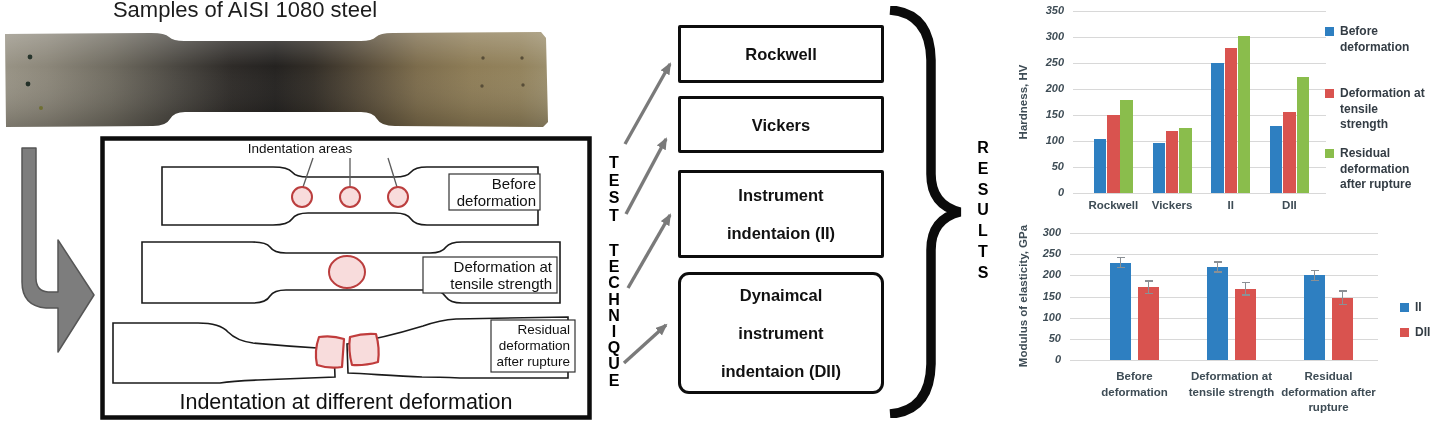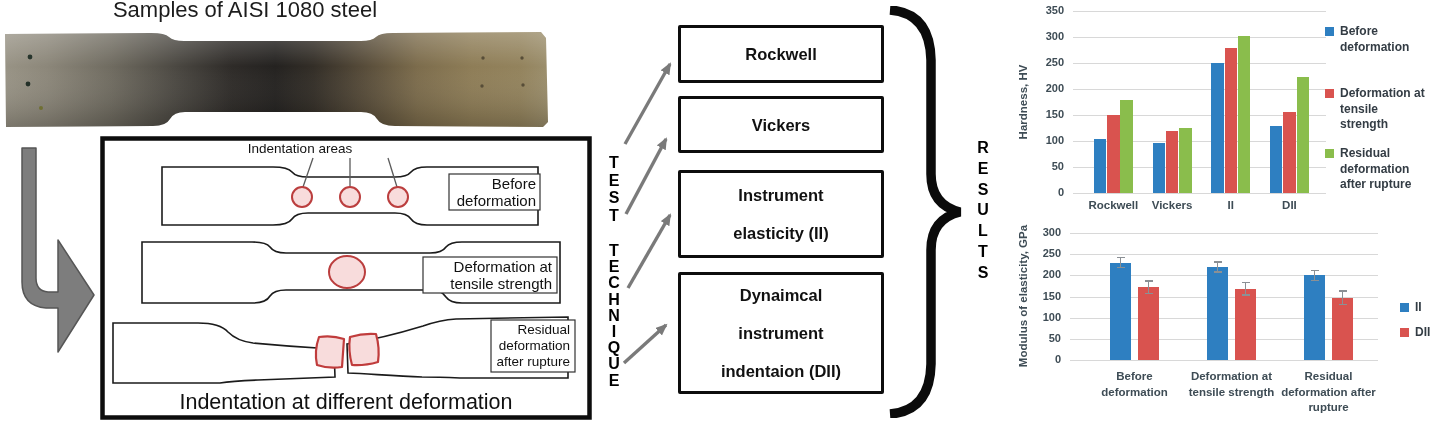--- a/index.html
+++ b/index.html
@@ -23,27 +23,27 @@
   #v-results div{line-height:20.8px;}
 
   
   .test-box{left:678px;width:206px;border:3px solid #0d0d0d;background:#ffffff;border-radius:2px;
             display:flex;flex-direction:column;justify-content:space-between;align-items:center;
             font-weight:bold;font-size:16.5px;color:#111;box-sizing:border-box;text-align:center;}
   .test-box .bline{line-height:18px;}
   #box-rockwell{top:25px;height:58px;justify-content:center;}
   #box-vickers{top:96px;height:57px;justify-content:center;}
   #box-ii{top:170px;height:88px;padding:13px 0;}
-  #box-dii{top:272px;height:122px;padding:11px 0;}
+  #box-dii{top:272px;height:122px;padding:11px 0;border-radius:11px;}
 
   
   .chart{left:1008px;width:432px;height:212px;}
   #chart2{top:212px;}
   .grid-line{position:absolute;height:1px;background:#d8d8d8;}
-  .ytick{position:absolute;text-align:right;font-size:11px;font-weight:bold;color:#3e4c55;}
+  .ytick{position:absolute;text-align:right;font-size:11px;font-weight:bold;color:#3e4c55;font-style:italic;}
   .xtick{position:absolute;text-align:center;font-size:11.5px;font-weight:bold;color:#3e4c55;line-height:15.5px;}
   .bar{position:absolute;}
   .err{position:absolute;background:#8b9095;}
   .legend-item{position:absolute;font-size:12px;font-weight:bold;color:#333c44;line-height:15.5px;}
   .legend-marker{position:absolute;left:0;top:3px;width:9px;height:9px;}
   .legend-text{display:block;margin-left:15px;}
   .axis-title{position:absolute;font-size:11.5px;font-weight:bold;color:#3e4c55;white-space:nowrap;
               transform:translate(-50%,-50%) rotate(-90deg);}
   svg text{font-family:"Liberation Sans",sans-serif;}
 </style>
@@ -170,21 +170,21 @@
   </svg>
 
   <div class="abs test-box" id="box-rockwell">
     <div class="bline">Rockwell</div>
   </div>
   <div class="abs test-box" id="box-vickers">
     <div class="bline">Vickers</div>
   </div>
   <div class="abs test-box" id="box-ii">
     <div class="bline">Instrument</div>
-    <div class="bline">elasticity (II)</div>
+    <div class="bline">indentaion (II)</div>
   </div>
   <div class="abs test-box" id="box-dii">
     <div class="bline">Dynaimcal</div>
     <div class="bline">instrument</div>
     <div class="bline">indentaion (DII)</div>
   </div>
 
   <svg class="abs" style="left:884px;top:6px;" width="84" height="412" viewBox="0 0 84 412">
     <path d="M6,4 Q46,7 47,54 L47,168 Q47,199 76,206 Q47,213 47,244 L47,358 Q46,405 6,408" fill="none" stroke="#0b0b0b" stroke-width="9.5"></path>
   </svg>

